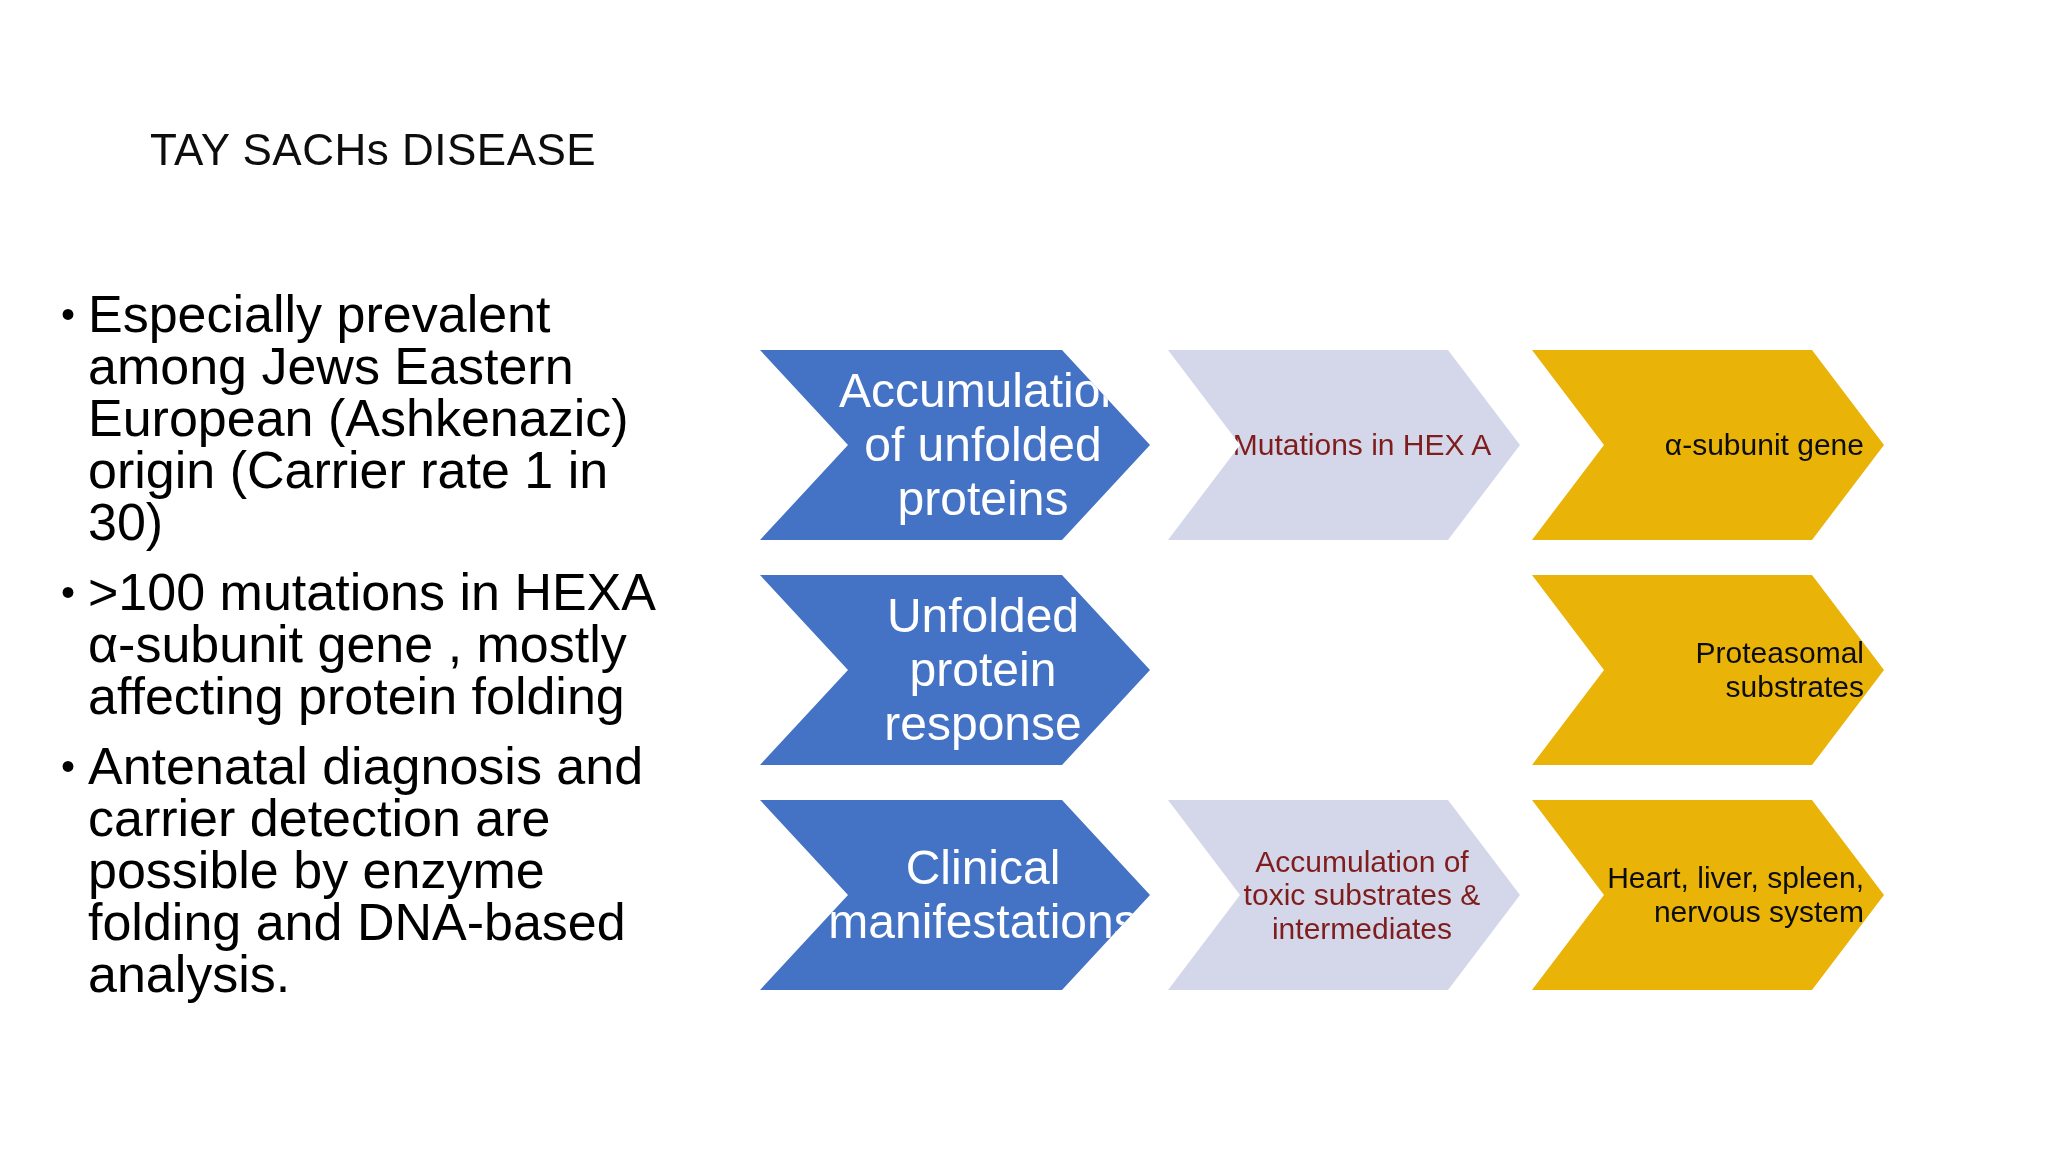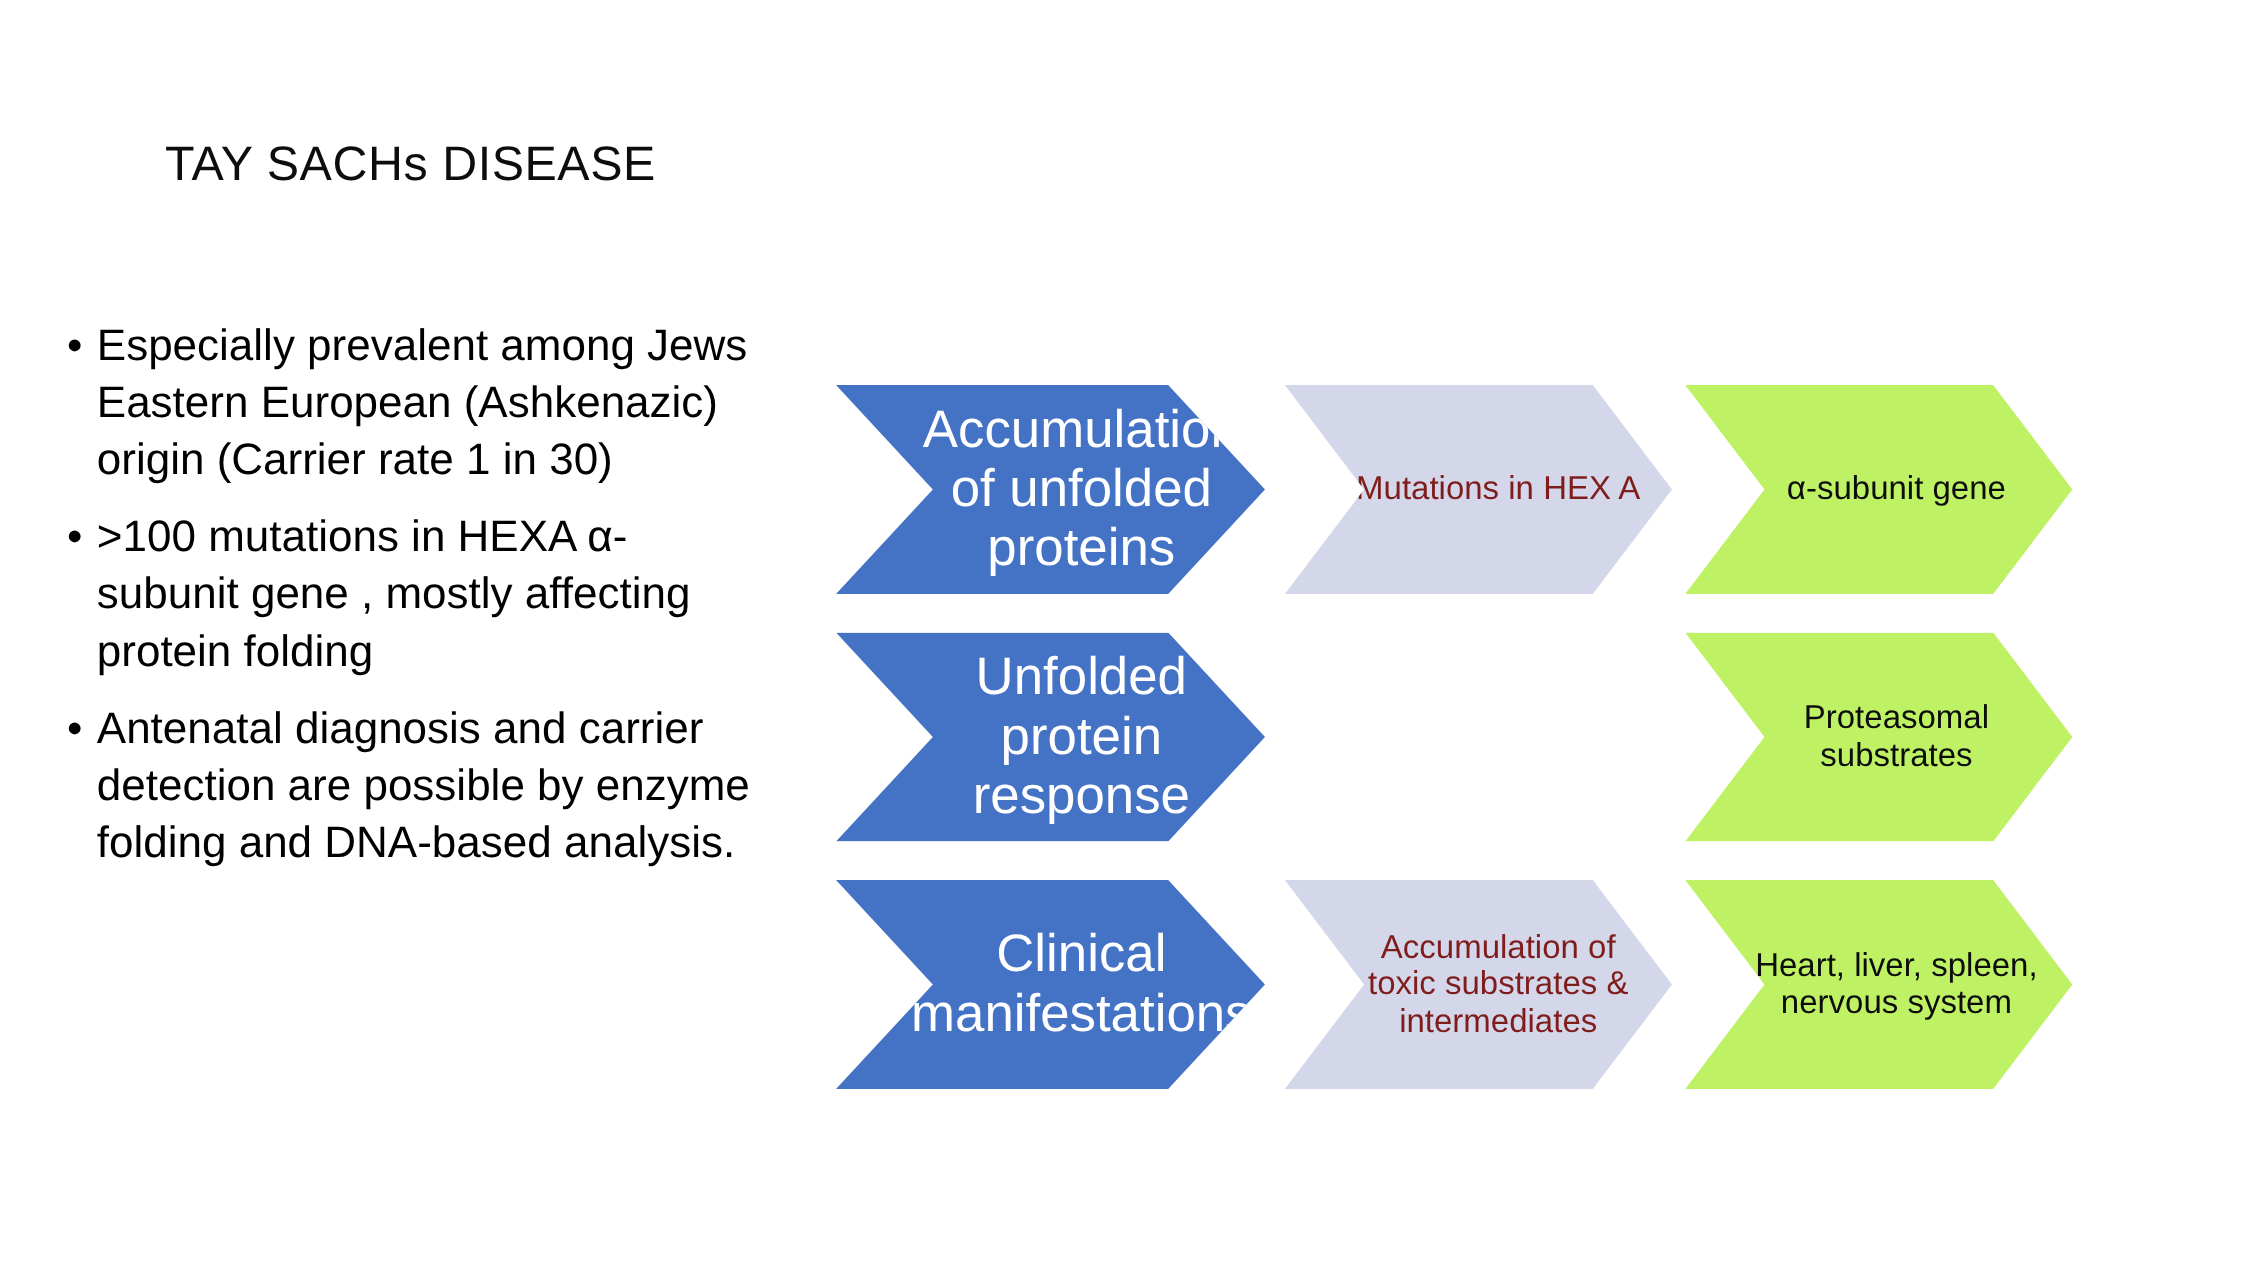--- a/index.html
+++ b/index.html
@@ -46,21 +46,21 @@
   .bullet-marker {
     width: 40px;
     flex: 0 0 40px;
     font-size: 40px;
     line-height: 52px;
     text-align: center;
     color: #000;
   }
   .bullet-text {
     flex: 1 1 auto;
-    font-size: 40px;
+    font-size: 52px;
     line-height: 52px;
     color: #000000;
     white-space: pre-line;
   }
 
   
   #chevron-diagram {
     position: absolute;
     left: 760px;
     top: 350px;
@@ -112,24 +112,25 @@
     width: 352px;
     background: #d3d7e9;
     color: #7f1d1d;
     -webkit-clip-path: polygon(0 0, 280px 0, 352px 50%, 280px 100%, 0 100%, 72px 50%);
     clip-path: polygon(0 0, 280px 0, 352px 50%, 280px 100%, 0 100%, 72px 50%);
   }
   
   .chev.secondary-b {
     left: 772px;
     width: 352px;
-    background: #bef264;
+    background: #eab308;
     color: #0d0d0d;
     -webkit-clip-path: polygon(0 0, 280px 0, 352px 50%, 280px 100%, 0 100%, 72px 50%);
     clip-path: polygon(0 0, 280px 0, 352px 50%, 280px 100%, 0 100%, 72px 50%);
+    text-align: right;
   }
   .chev.secondary-a .chev-label,
   .chev.secondary-b .chev-label {
     font-size: 30px;
     padding-left: 56px;
     padding-right: 20px;
   }
   .chev.secondary-b .chev-label {
     padding-left: 52px;
   }

